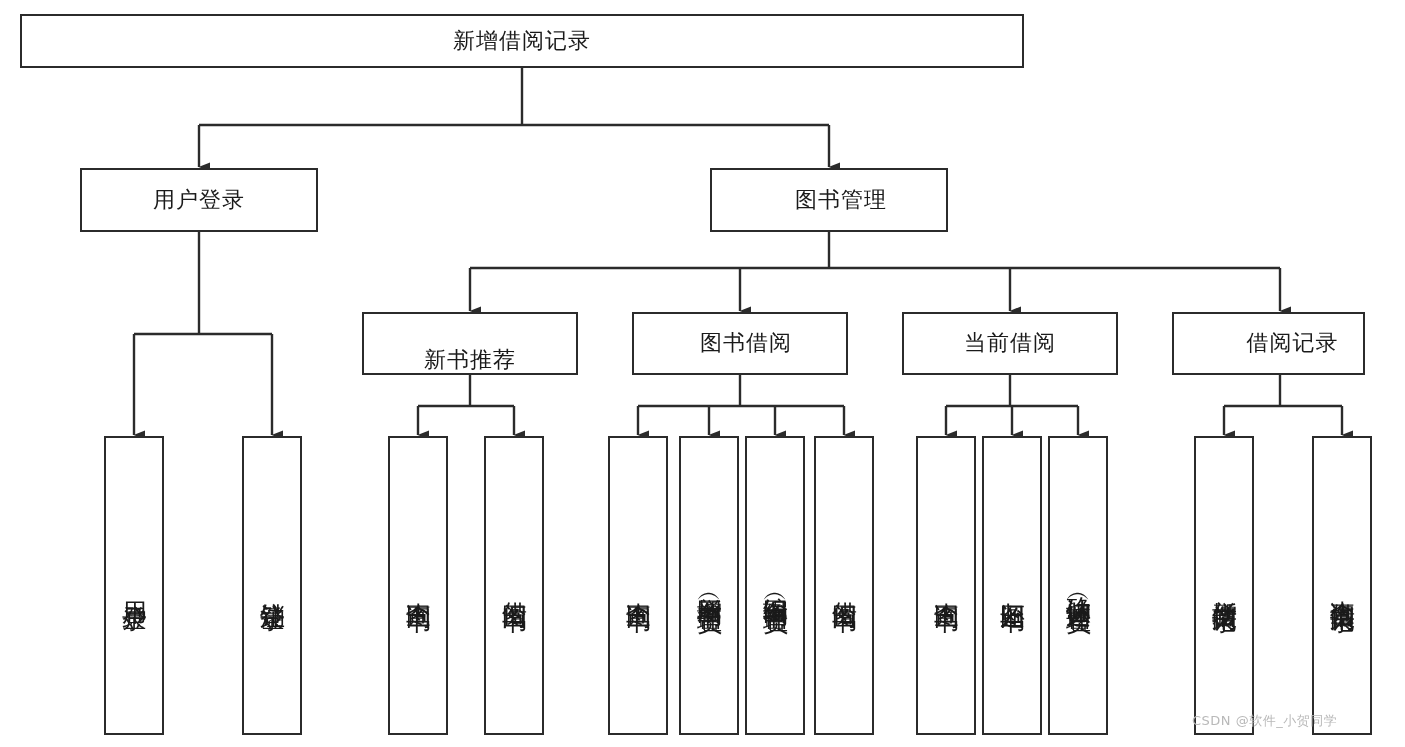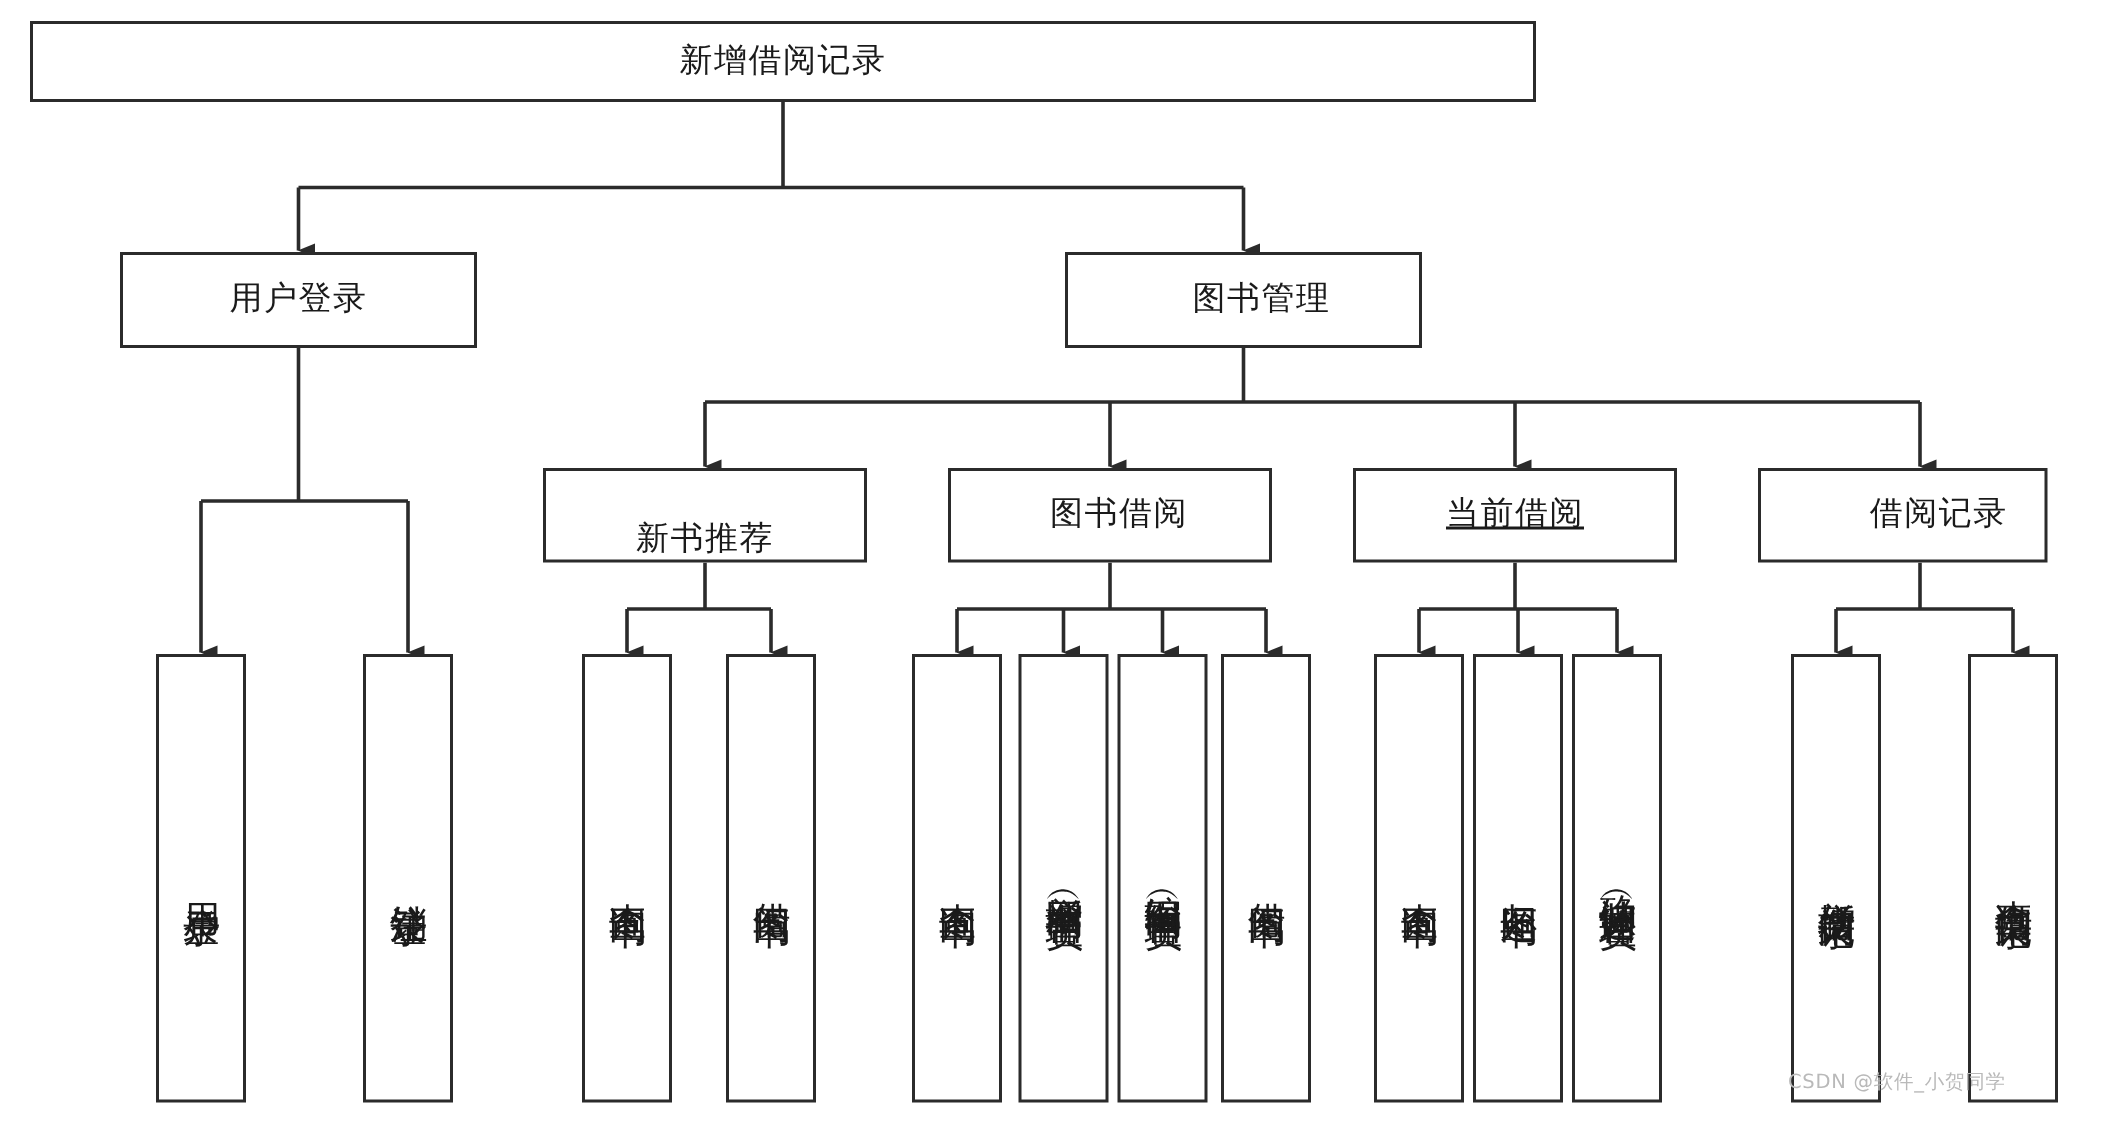--- a/index.html
+++ b/index.html
@@ -120,21 +120,21 @@
       </div>
       <div class="node horiz" style="left: 710px; top: 168px; width: 238px; height: 64px; padding-left: 24px;">
         <span class="lbl">图书管理</span>
       </div>
       <div class="node horiz" style="left: 362px; top: 312px; width: 216px; height: 63px; align-items: flex-end;">
         <span class="lbl">新书推荐</span>
       </div>
       <div class="node horiz" style="left: 632px; top: 312px; width: 216px; height: 63px; padding-left: 12px;">
         <span class="lbl">图书借阅</span>
       </div>
-      <div class="node horiz" style="left: 902px; top: 312px; width: 216px; height: 63px; text-decoration: underline;">
+      <div class="node horiz" style="left: 902px; top: 312px; width: 216px; height: 63px;">
         <span class="lbl">当前借阅</span>
       </div>
       <div class="node horiz" style="left: 1172px; top: 312px; width: 193px; height: 63px; padding-left: 48px;">
         <span class="lbl">借阅记录</span>
       </div>
       <div class="node vert" style="left: 104px; top: 436px; width: 60px; height: 299px;">
         <span class="lbl">用户登录</span>
       </div>
       <div class="node vert" style="left: 242px; top: 436px; width: 60px; height: 299px;">
         <span class="lbl">注销登录</span>

